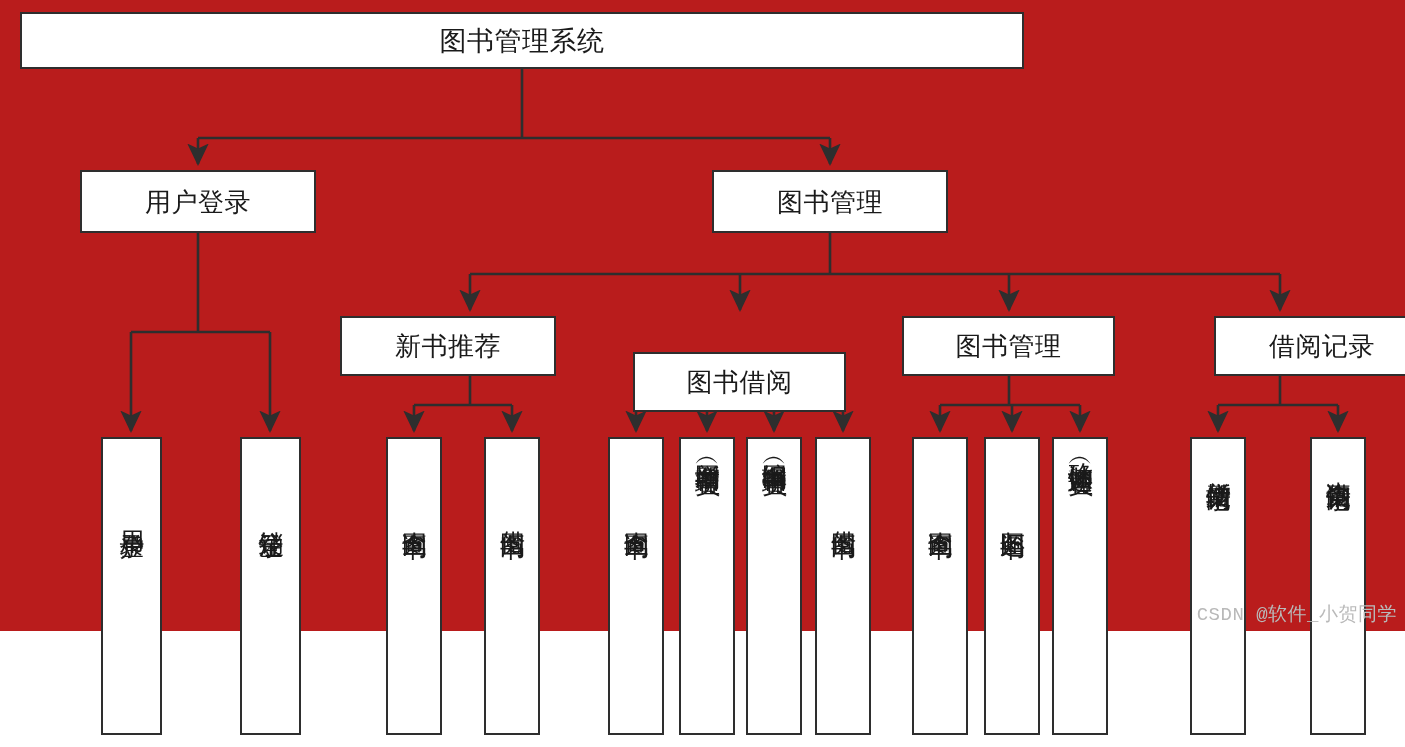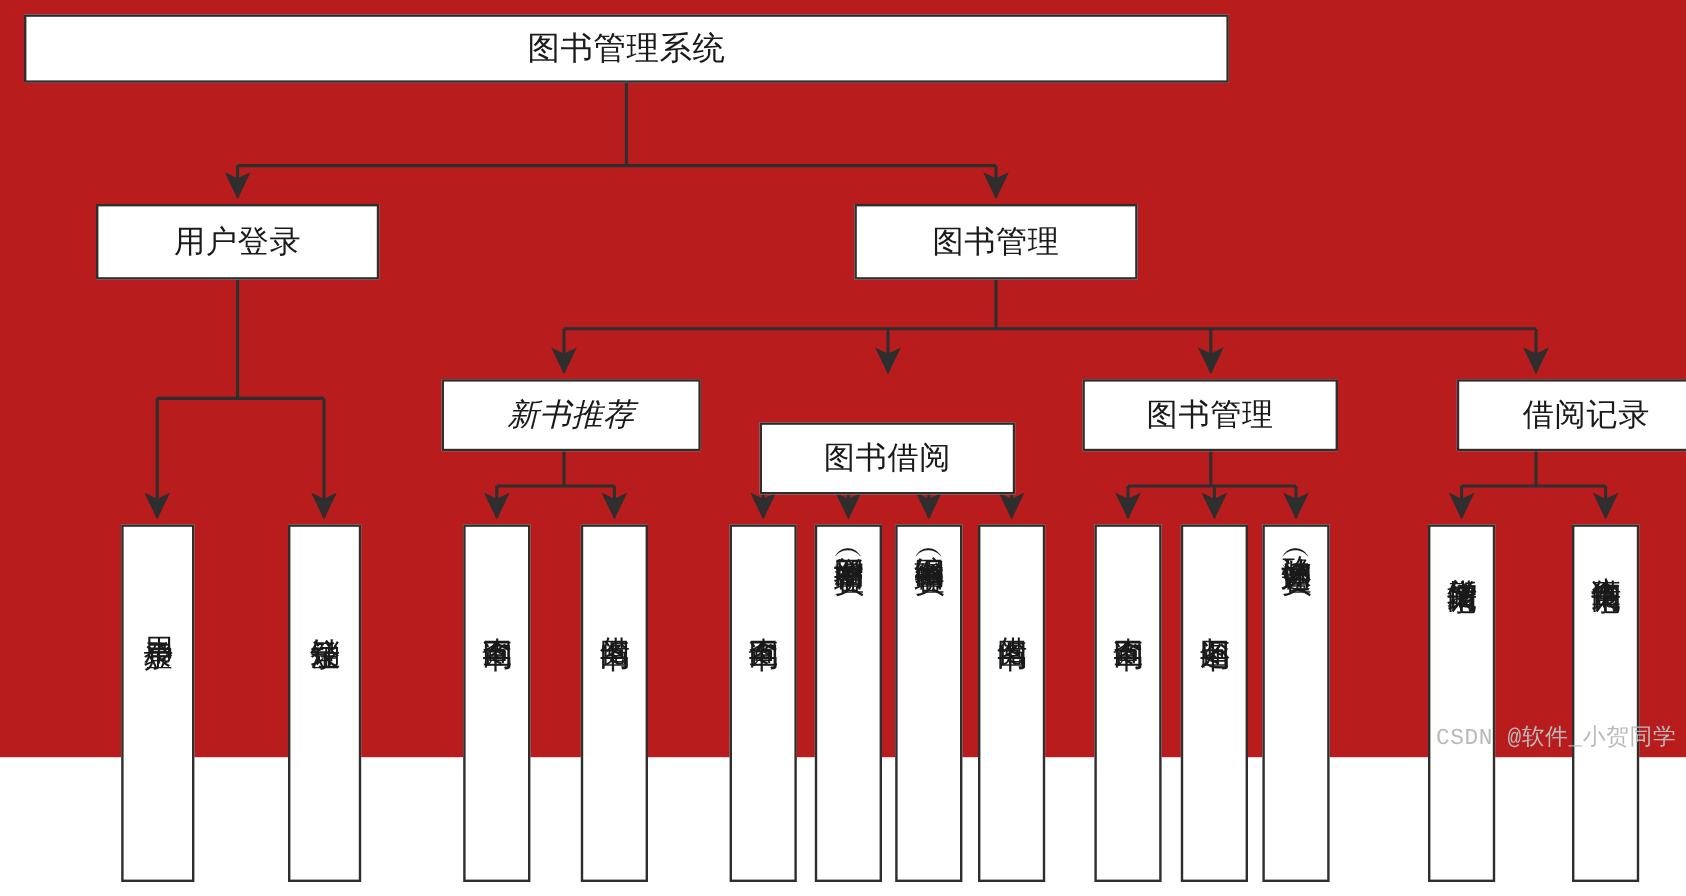--- a/index.html
+++ b/index.html
@@ -139,21 +139,21 @@
     <span class="label">图书管理系统</span>
   </div>
 
   <div class="node horiz" id="n-l2-0" style="left: 80px; top: 170px; width: 236px; height: 63px;">
     <span class="label">用户登录</span>
   </div>
   <div class="node horiz" id="n-l2-1" style="left: 712px; top: 170px; width: 236px; height: 63px;">
     <span class="label">图书管理</span>
   </div>
 
-  <div class="node horiz" id="n-l3-0" style="left: 368px; top: 316px; width: 216px; height: 60px; font-style: italic;">
+  <div class="node horiz" id="n-l3-0" style="left: 340px; top: 316px; width: 216px; height: 60px;">
     <span class="label">新书推荐</span>
   </div>
   <div class="node horiz" id="n-l3-1" style="left: 633px; top: 316px; width: 213px; height: 60px; margin-top: 36px;">
     <span class="label">图书借阅</span>
   </div>
   <div class="node horiz" id="n-l3-2" style="left: 902px; top: 316px; width: 213px; height: 60px;">
     <span class="label">图书管理</span>
   </div>
   <div class="node horiz" id="n-l3-3" style="left: 1172px; top: 316px; width: 216px; height: 60px; margin-left: 42px;">
     <span class="label">借阅记录</span>

